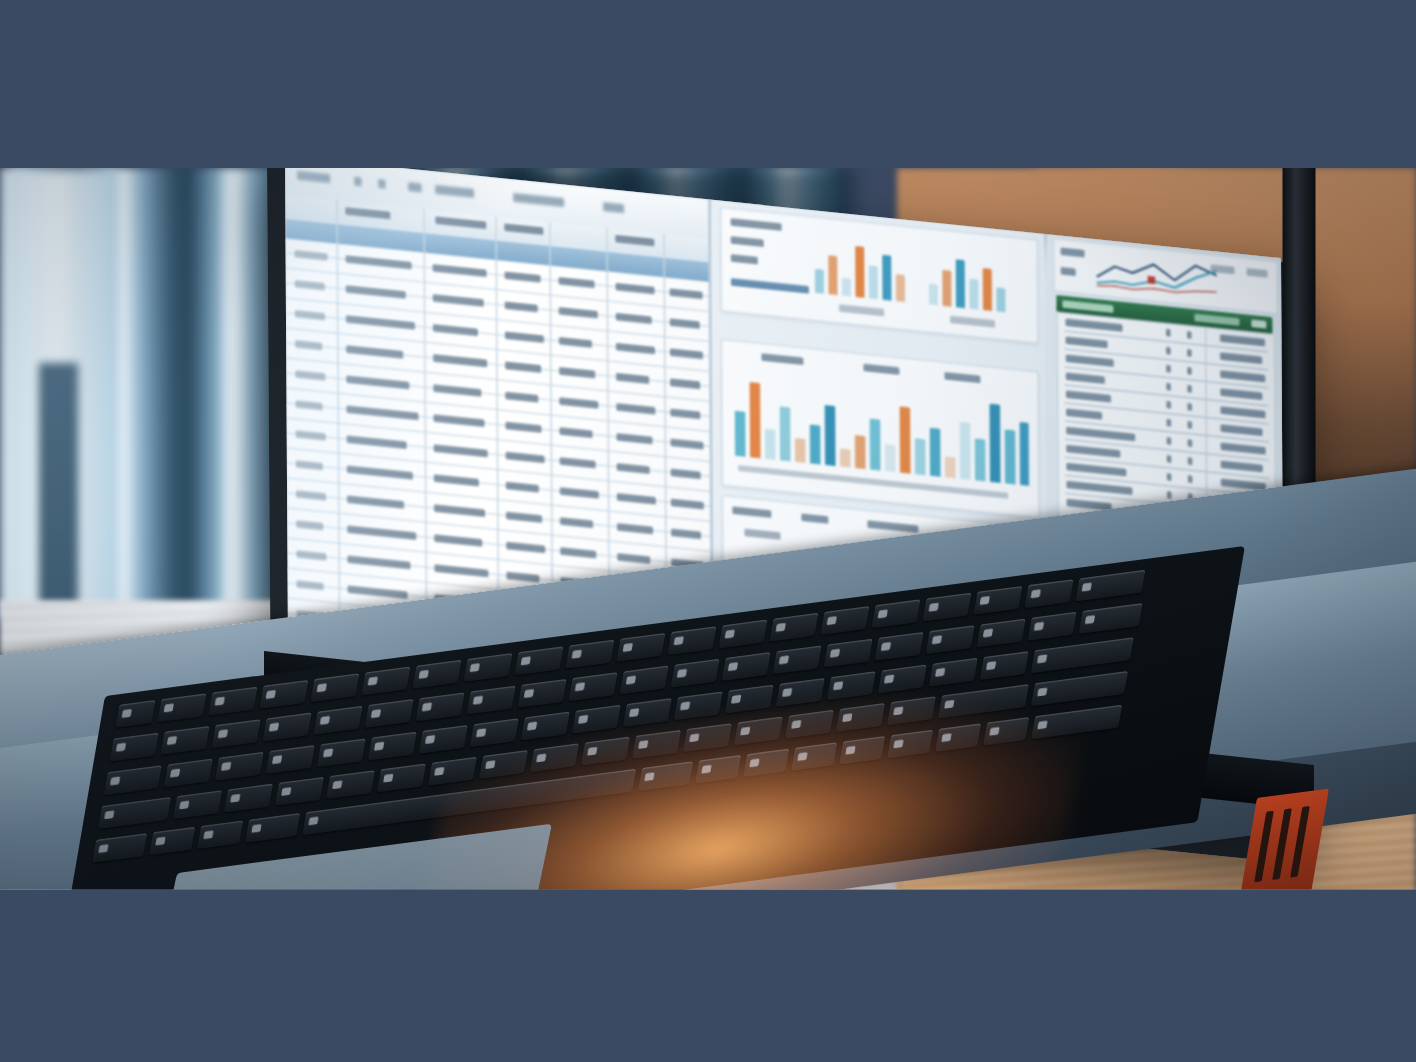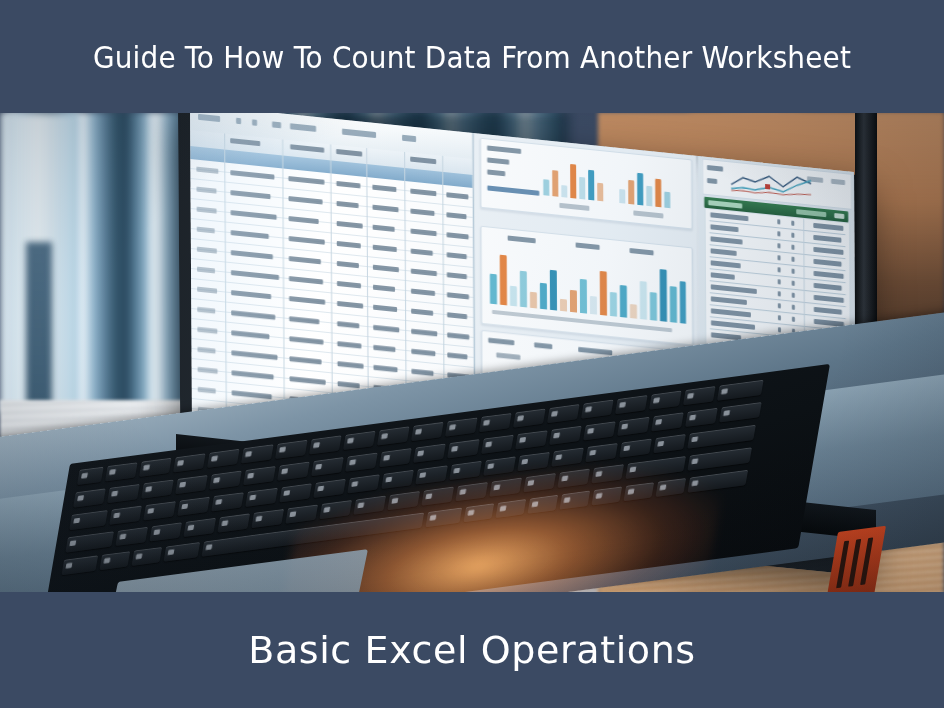--- a/index.html
+++ b/index.html
@@ -278,23 +278,20 @@
     position:absolute;left:0;top:0;width:944px;height:481px;
     background:radial-gradient(ellipse at 50% 45%, rgba(0,0,0,0) 55%, rgba(10,18,28,.22) 100%);
     pointer-events:none;
   }
 </style>
 </head>
 <body>
 
 <div id="card">
 
-  <div class="banner" id="banner-top">
-    <div id="title-text">Guide To How To Count Data From Another Worksheet</div>
-  </div>
 
   <div id="photo">
 
     <div class="blinds"></div>
     <div class="blinds-dark"></div>
     <div class="blinds-hilite"></div>
     <div class="blinds-strip"></div>
     <div class="wall-right"></div>
     <div class="glow-right"></div>
     <div class="desk-left"></div>
@@ -995,17 +992,14 @@
       <div class="portred">
           <b></b>
           <b style="left:20px"></b>
           <b style="left:32px"></b>
         </div>
     </div>
 
     <div class="vignette"></div>
   </div>
 
-  <div class="banner" id="banner-bottom">
-    <div id="category-text">Basic Excel Operations</div>
-  </div>
 
 </div>
 
 </body></html>

